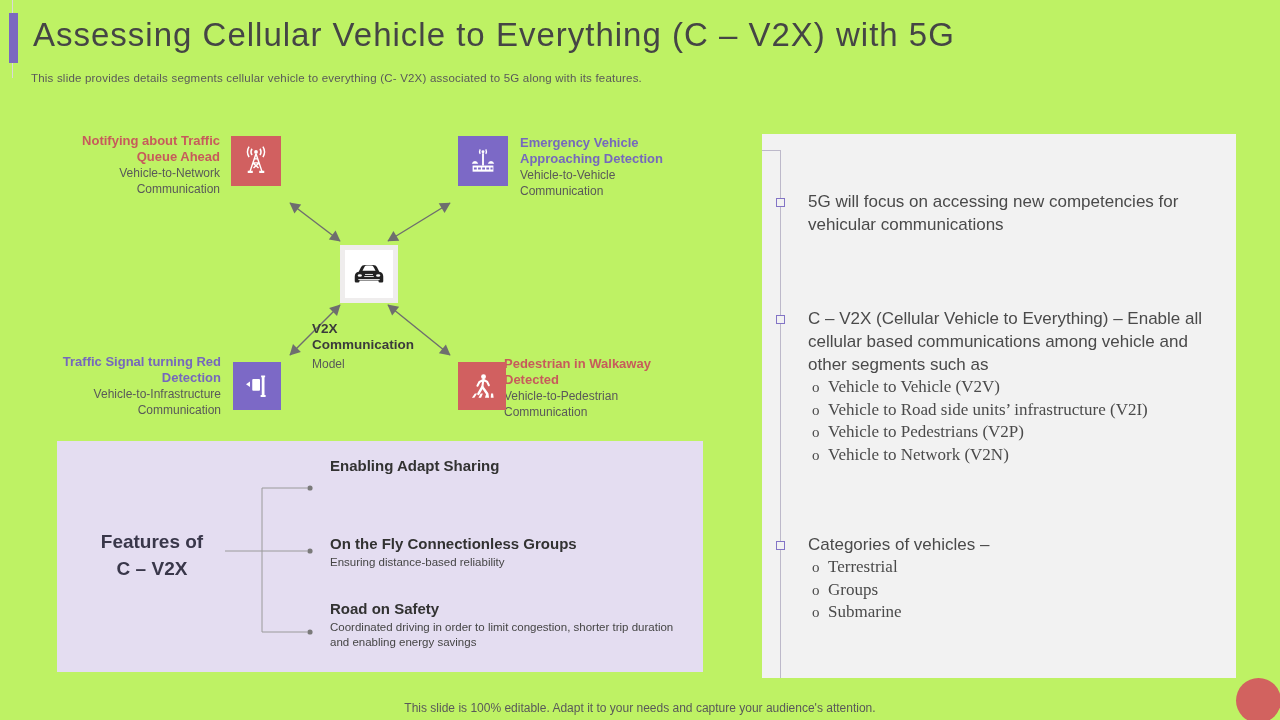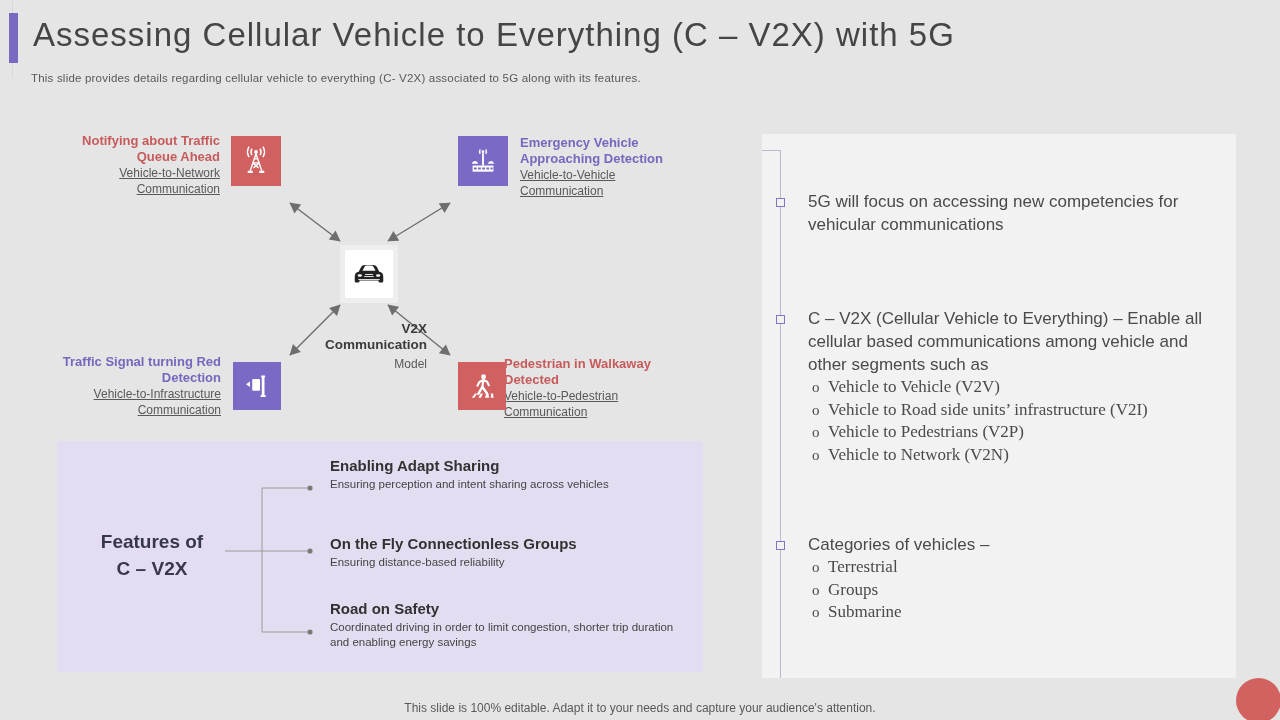--- a/index.html
+++ b/index.html
@@ -1,47 +1,47 @@
 <!DOCTYPE html>
 <html><head>
 <meta charset="utf-8">
 <style>
   * { margin:0; padding:0; box-sizing:border-box; }
   html,body { width:1280px; height:720px; overflow:hidden; background:#ffffff;
               font-family:"Liberation Sans", sans-serif; }
-  .slide { position:relative; width:1280px; height:720px; background:#e5e5e5; overflow:hidden; }
+  .slide { position:relative; width:1280px; height:720px; background:#bef264; overflow:hidden; }
 
   
   .accent-hairline { position:absolute; left:12px; top:0; width:1px; height:78px; background:#d9d9d9; }
   .accent-bar { position:absolute; left:9px; top:13px; width:9px; height:50px; }
   .title { position:absolute; left:33px; top:16px; font-size:33px; font-weight:400;
            letter-spacing:1px; color:#454545; white-space:nowrap; }
   .subtitle { position:absolute; left:31px; top:72px; font-size:11.5px; color:#595959; letter-spacing:.2px; }
 
   
   .tile { position:absolute; display:flex; align-items:center; justify-content:center; }
   .tile-tl { left:231px; top:136px; width:50px; height:50px; }
   .tile-tr { left:458px; top:136px; width:50px; height:50px; }
   .tile-bl { left:233px; top:362px; width:48px; height:48px; }
   .tile-br { left:458px; top:362px; width:48px; height:48px; }
 
   .node-label { position:absolute; line-height:16px; }
   .node-label .nl-title { font-size:13px; font-weight:bold; }
-  .node-label .nl-sub { font-size:12px; color:#595959;text-decoration:underline; }
+  .node-label .nl-sub { font-size:12px; color:#595959; }
   .lbl-tl { left:52px; top:133px; width:168px; text-align:right; }
   .lbl-tr { left:520px; top:135px; width:175px; text-align:left; }
   .lbl-bl { left:56px; top:354px; width:165px; text-align:right; }
   .lbl-br { left:504px; top:356px; width:160px; text-align:left; }
   .red-text    { color:#C75B5B; }
   .purple-text { color:#7568BD; }
 
   .center-tile { position:absolute; left:340px; top:245px; width:58px; height:58px;
                  background:#ffffff; border:5px solid #efeded;
                  display:flex; align-items:center; justify-content:center; }
-  .center-label { position:absolute; left:312px; top:321px; width:115px; text-align:right; }
+  .center-label { position:absolute; left:312px; top:321px; width:115px; text-align:left; }
   .center-label .cl-title { font-size:13.5px; font-weight:bold; color:#3b3b3b; line-height:16px; }
   .center-label .cl-sub { font-size:12px; color:#595959; margin-top:4px; }
 
   .arrows { position:absolute; left:270px; top:190px; }
 
   
   .features { position:absolute; left:57px; top:441px; width:646px; height:231px; }
   .f-heading { position:absolute; left:15px; top:87px; width:160px; text-align:center;
                font-size:19px; font-weight:bold; color:#39374a; line-height:27px; }
   .f-connector { position:absolute; left:165px; top:40px; }
@@ -68,21 +68,21 @@
   .corner-circle { position:absolute; left:1236px; top:678px; width:45px; height:45px; border-radius:50%; }
 </style>
 </head>
 <body>
 
 <div class="slide">
 
   <div class="accent-hairline"></div>
   <div class="accent-bar" style="background:#7B68C0;"></div>
   <h1 class="title">Assessing Cellular Vehicle to Everything (C – V2X) with 5G</h1>
-  <p class="subtitle">This slide provides details regarding cellular vehicle to everything (C- V2X) associated to 5G along with its features.</p>
+  <p class="subtitle">This slide provides details segments cellular vehicle to everything (C- V2X) associated to 5G along with its features.</p>
 
   <div class="node-label lbl-tl">
     <div class="nl-title red-text">Notifying about Traffic Queue Ahead</div>
     <div class="nl-sub">Vehicle-to-Network Communication</div>
   </div>
   <div class="node-label lbl-tr">
     <div class="nl-title purple-text">Emergency Vehicle Approaching Detection</div>
     <div class="nl-sub">Vehicle-to-Vehicle Communication</div>
   </div>
   <div class="node-label lbl-bl">
@@ -164,21 +164,20 @@
       <span>C – V2X</span>
     </div>
     <svg class="f-connector" width="100" height="160">
       <path d="M3 70 H40 M40 7 V151 M40 7 H85 M40 70 H85 M40 151 H85" stroke="#9a9a9a" stroke-width="1" fill="none"></path>
       <circle cx="88" cy="7" r="2.6" fill="#7a7a7a"></circle>
       <circle cx="88" cy="70" r="2.6" fill="#7a7a7a"></circle>
       <circle cx="88" cy="151" r="2.6" fill="#7a7a7a"></circle>
     </svg>
     <div class="feature f1">
       <div class="f-title">Enabling Adapt Sharing</div>
-      <div class="f-desc">Ensuring perception and intent sharing across vehicles</div>
     </div>
     <div class="feature f2">
       <div class="f-title">On the Fly Connectionless Groups</div>
       <div class="f-desc">Ensuring distance-based reliability</div>
     </div>
     <div class="feature f3">
       <div class="f-title">Road on Safety</div>
       <div class="f-desc">Coordinated driving in order to limit congestion, shorter trip duration and enabling energy savings</div>
     </div>
   </div>

